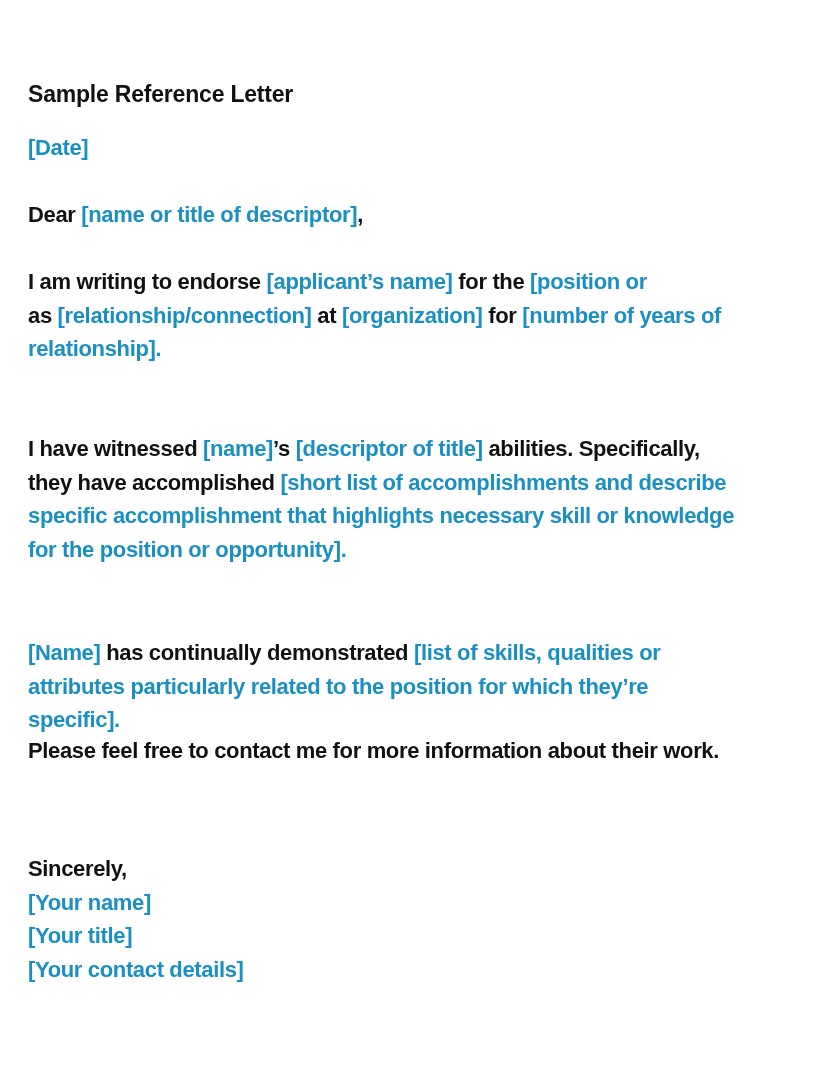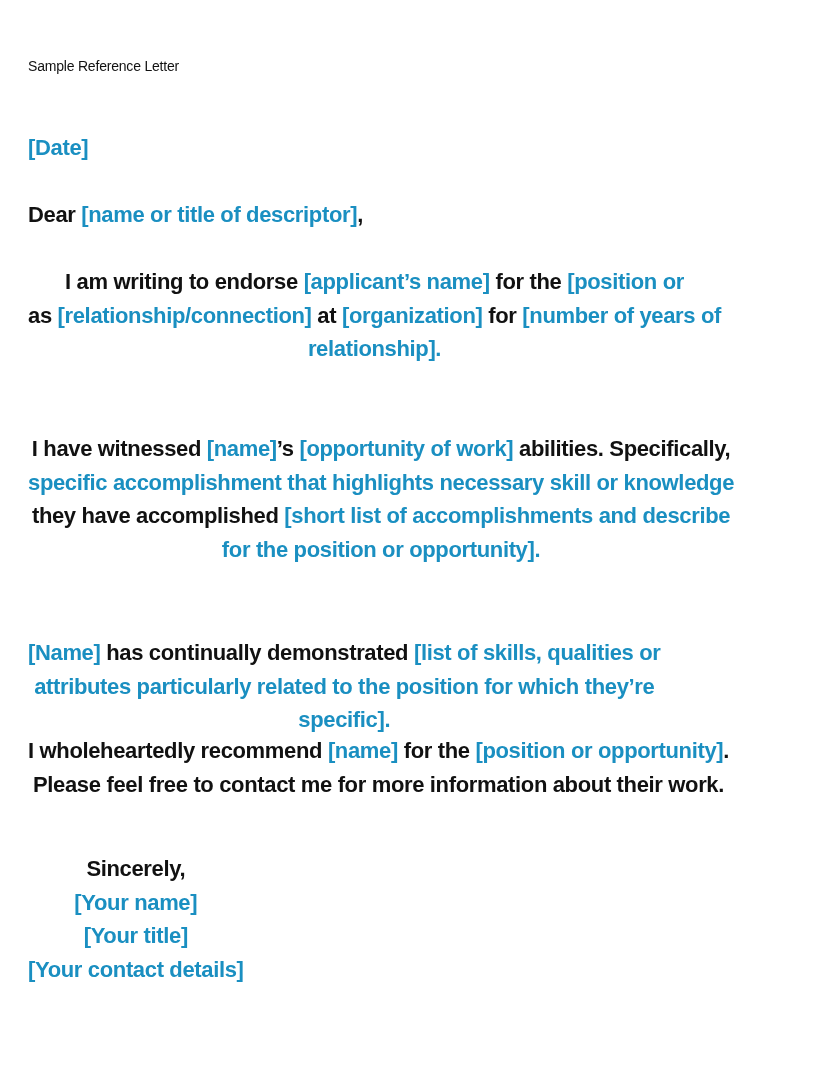--- a/index.html
+++ b/index.html
@@ -1,20 +1,20 @@
 <!DOCTYPE html>
 <html><head>
 <meta charset="utf-8">
 <style>
   html, body { margin: 0; padding: 0; background: #ffffff; }
   body { width: 827px; height: 1071px; position: relative; overflow: hidden;
          font-family: "Liberation Sans", "DejaVu Sans", sans-serif; color: #111111; }
   .page { position: absolute; left: 28px; top: 0; width: 790px; }
-  .title { position: absolute; top: 58px; left: 0; font-size: 14px; font-weight: normal; white-space: nowrap; letter-spacing: -0.2px; }
-  .block { position: absolute; left: 0; font-size: 22px; font-weight: bold; line-height: 33.5px; white-space: nowrap; letter-spacing: -0.35px; text-align: center; }
+  .title { position: absolute; top: 81px; left: 0; font-size: 23px; font-weight: bold; white-space: nowrap; letter-spacing: -0.2px; }
+  .block { position: absolute; left: 0; font-size: 22px; font-weight: bold; line-height: 33.5px; white-space: nowrap; letter-spacing: -0.35px; }
   .line { display: block; height: 33.5px; }
   .ph { color: #1a8fc1; }
   .t { color: #111111; }
 </style>
 </head>
 <body>
 
 <div class="page">
   <div class="title">Sample Reference Letter</div>
 
@@ -27,32 +27,31 @@
       <span class="t">Dear </span><span class="ph">[name or title of descriptor]</span><span class="t">,</span>
     </span>
   </div>
 
   <div class="block para" style="top:265px;">
       <span class="line"><span class="t">I am writing to endorse </span><span class="ph">[applicant’s name]</span><span class="t"> for the </span><span class="ph">[position or</span></span>
       <span class="line"><span class="t">as </span><span class="ph">[relationship/connection]</span><span class="t"> at </span><span class="ph">[organization]</span><span class="t"> for </span><span class="ph">[number of years of</span></span>
       <span class="line"><span class="ph">relationship].</span></span>
     </div>
   <div class="block para" style="top:432px;">
-      <span class="line"><span class="t">I have witnessed </span><span class="ph">[name]</span><span class="t">’s </span><span class="ph">[opportunity of work]</span><span class="t"> abilities. Specifically,</span></span>
+      <span class="line"><span class="t">I have witnessed </span><span class="ph">[name]</span><span class="t">’s </span><span class="ph">[descriptor of title]</span><span class="t"> abilities. Specifically,</span></span>
+      <span class="line"><span class="t">they have accomplished </span><span class="ph">[short list of accomplishments and describe</span></span>
       <span class="line"><span class="ph">specific accomplishment that highlights necessary skill or knowledge</span></span>
-      <span class="line"><span class="t">they have accomplished </span><span class="ph">[short list of accomplishments and describe</span></span>
       <span class="line"><span class="ph">for the position or opportunity].</span></span>
     </div>
   <div class="block para" style="top:636px;">
       <span class="line"><span class="ph">[Name]</span><span class="t"> has continually demonstrated </span><span class="ph">[list of skills, qualities or</span></span>
       <span class="line"><span class="ph">attributes particularly related to the position for which they’re</span></span>
       <span class="line"><span class="ph">specific].</span></span>
     </div>
   <div class="block para" style="top:734px;">
-      <span class="line"><span class="t">I wholeheartedly recommend </span><span class="ph">[name]</span><span class="t"> for the </span><span class="ph">[position or opportunity]</span><span class="t">.</span></span>
       <span class="line"><span class="t">Please feel free to contact me for more information about their work.</span></span>
     </div>
 
   <div class="block" style="top:852px;">
     <span class="line t">Sincerely,</span>
     <span class="line ph">[Your name]</span>
     <span class="line ph">[Your title]</span>
     <span class="line ph">[Your contact details]</span>
   </div>
 </div>

